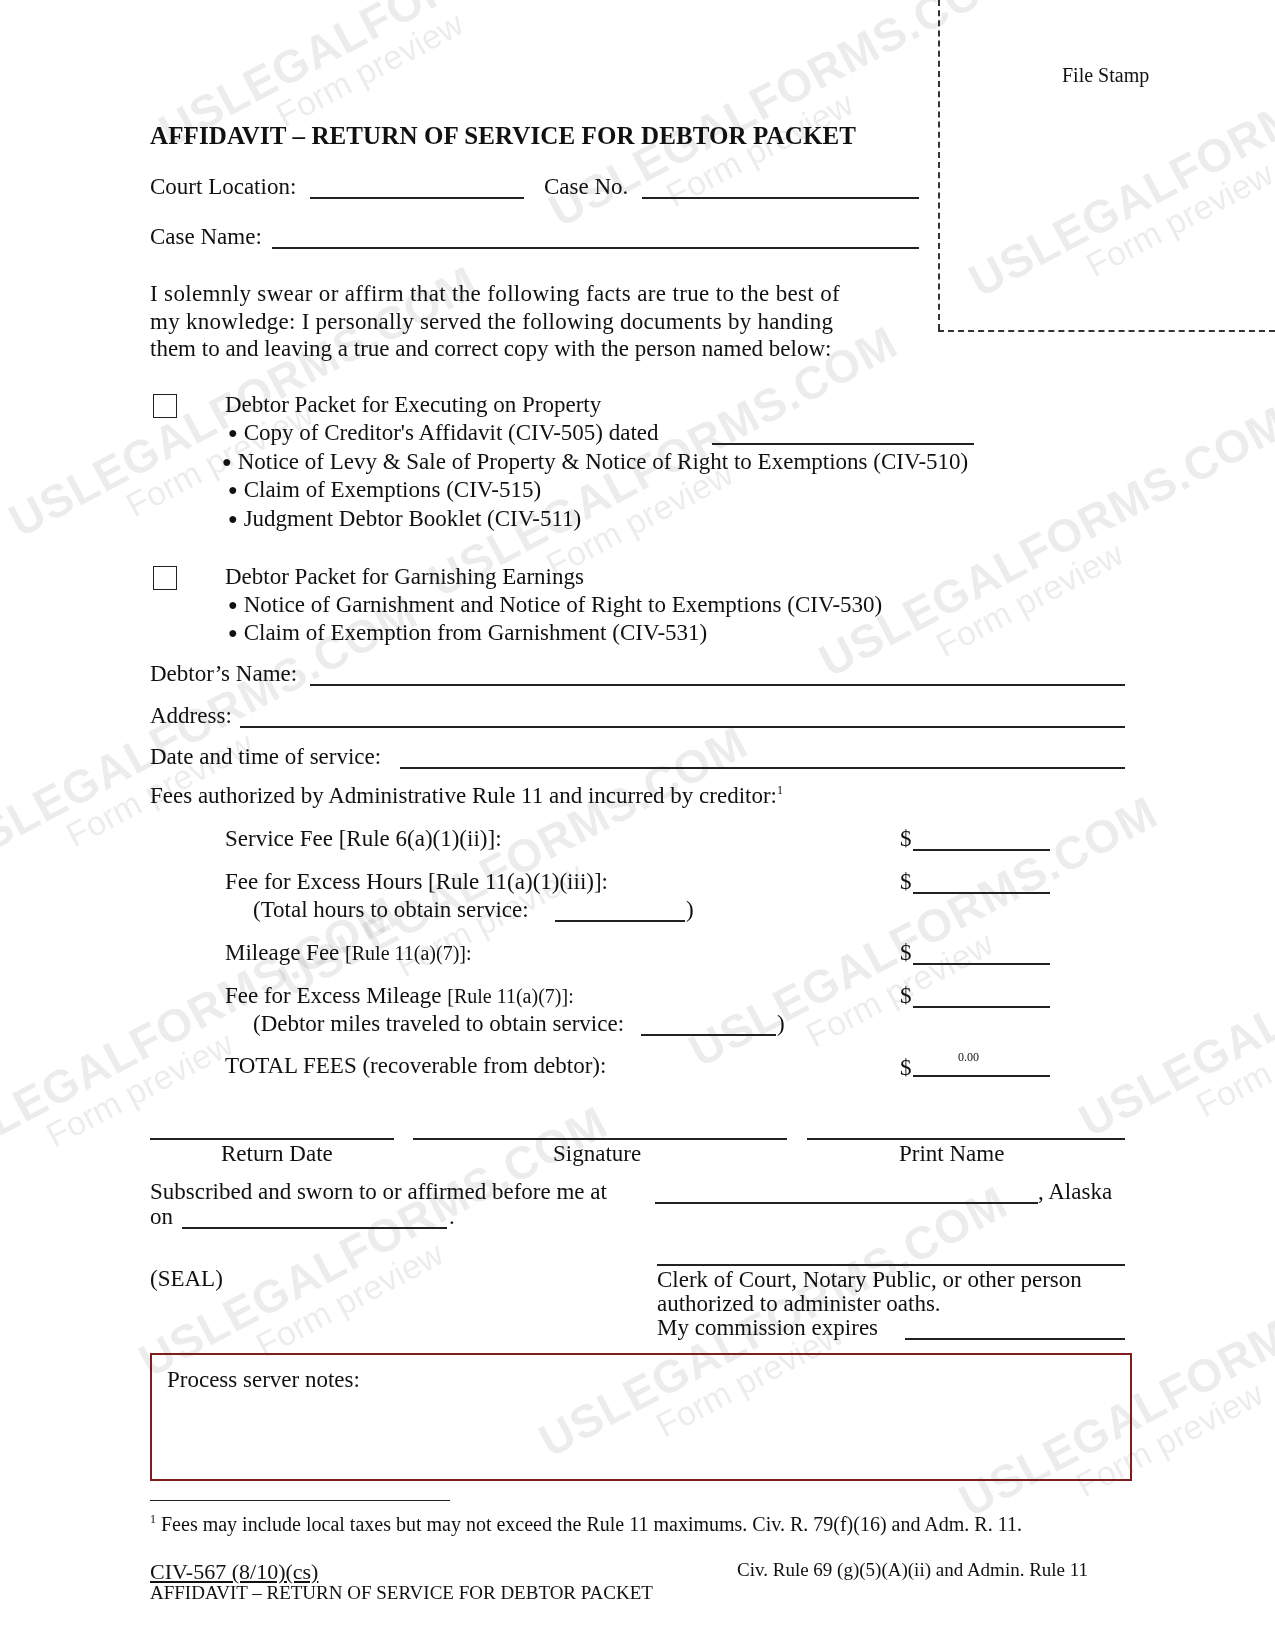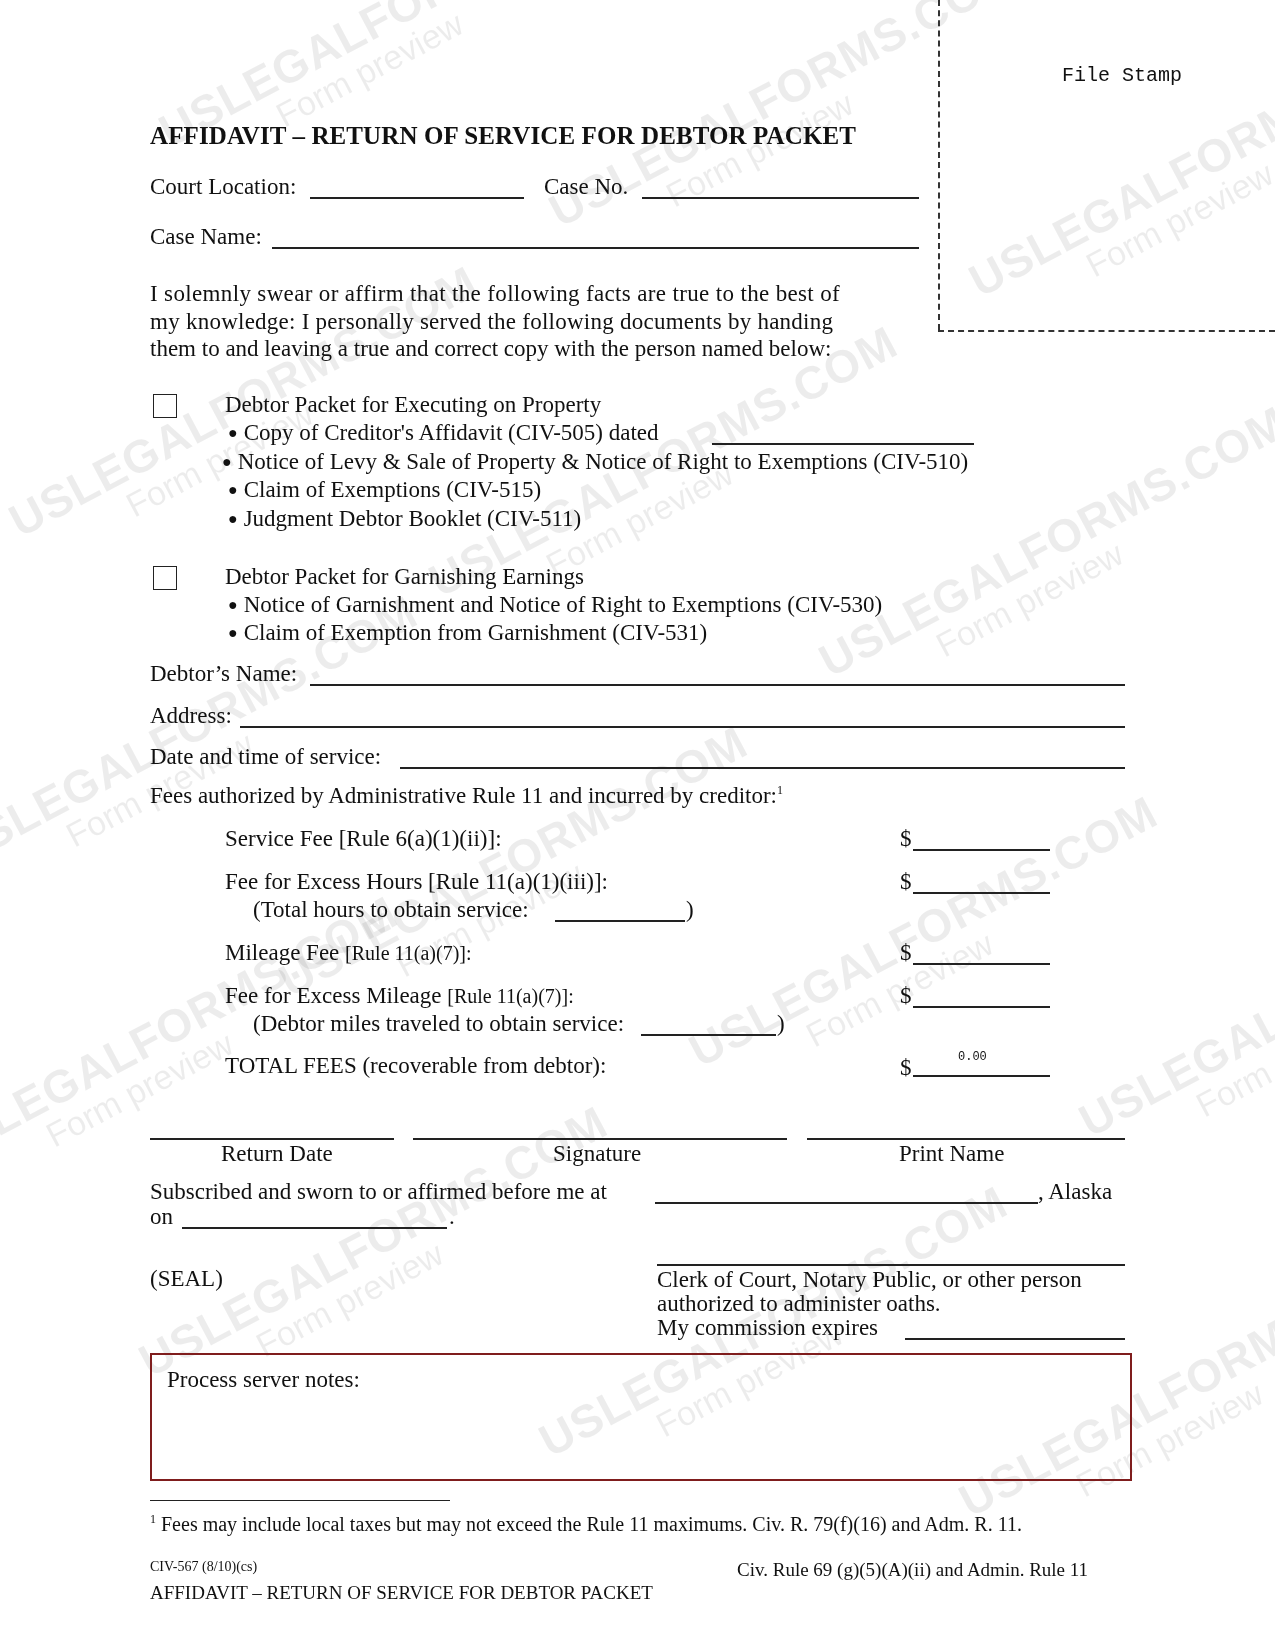--- a/index.html
+++ b/index.html
@@ -1,21 +1,21 @@
 <!DOCTYPE html>
 <html><head>
 <meta charset="utf-8">
 <style>
   html, body { margin: 0; padding: 0; background: #ffffff; }
   body { width: 1275px; height: 1650px; position: relative; overflow: hidden;
          font-family: "Liberation Serif", "DejaVu Serif", serif; color: #111; font-size: 23px; }
   .abs { position: absolute; white-space: nowrap; }
   .line { position: absolute; border-bottom: 2px solid #222; height: 0; }
   .title { font-weight: bold; font-size: 25px; letter-spacing: 0.1px; }
-  .sans { font-family: Liberation Mono, monospace; }
+  .sans { font-family: Liberation Serif, serif; }
   .stamp-v { position: absolute; left: 938px; top: 0; height: 330px; border-left: 2px dashed #333; }
   .stamp-h { position: absolute; left: 938px; top: 330px; width: 337px; border-top: 2px dashed #333; }
   .checkbox { position: absolute; width: 22px; height: 22px; border: 1.5px solid #222; background: #fff; cursor: pointer; }
   .bullet::before { content: "\25CF"; font-size: 16px; margin-right: 6px; position: relative; top: -2px; }
   .notes-box { position: absolute; left: 150px; top: 1353px; width: 982px; height: 128px; border: 2px solid #7f1d1d; box-sizing: border-box; }
   .small { font-size: 20px; }
   .wm { position: absolute; color: #000; opacity: 0.07; font-family: "Liberation Sans", "DejaVu Sans", sans-serif;
         transform: rotate(-28deg); transform-origin: left top; pointer-events: none; white-space: nowrap; }
   .wm .big { font-size: 46px; font-weight: bold; display: block; letter-spacing: 1px; }
   .wm .sm { font-size: 34px; display: block; margin-left: 110px; margin-top: -6px; }
@@ -180,15 +180,15 @@
 <div class="notes-box">
   <div class="abs" style="left:15px; top:12px;">Process server notes:</div>
 </div>
 
 <div class="line" style="left:150px; top:1500px; width:300px; border-bottom-width:1.5px;"></div>
 <div class="abs" style="left:150px; top:1512px; font-size:20px;">
   <span class="sup">1</span>
   <span>Fees may include local taxes but may not exceed the Rule 11 maximums.  Civ. R. 79(f)(16) and Adm. R. 11.</span>
 </div>
 
-<div class="abs" style="left:150px; top:1559px; font-size:14px;">CIV-567 (8/10)(cs)</div>
+<div class="abs" style="left:150px; top:1559px; font-size:22px;text-decoration:underline;">CIV-567 (8/10)(cs)</div>
 <div class="abs" style="left:150px; top:1582px; font-size:19px;">AFFIDAVIT – RETURN OF SERVICE FOR DEBTOR PACKET</div>
 <div class="abs" style="left:737px; top:1559px; font-size:19px;">Civ. Rule 69 (g)(5)(A)(ii) and Admin. Rule 11</div>
 
 </body></html>

